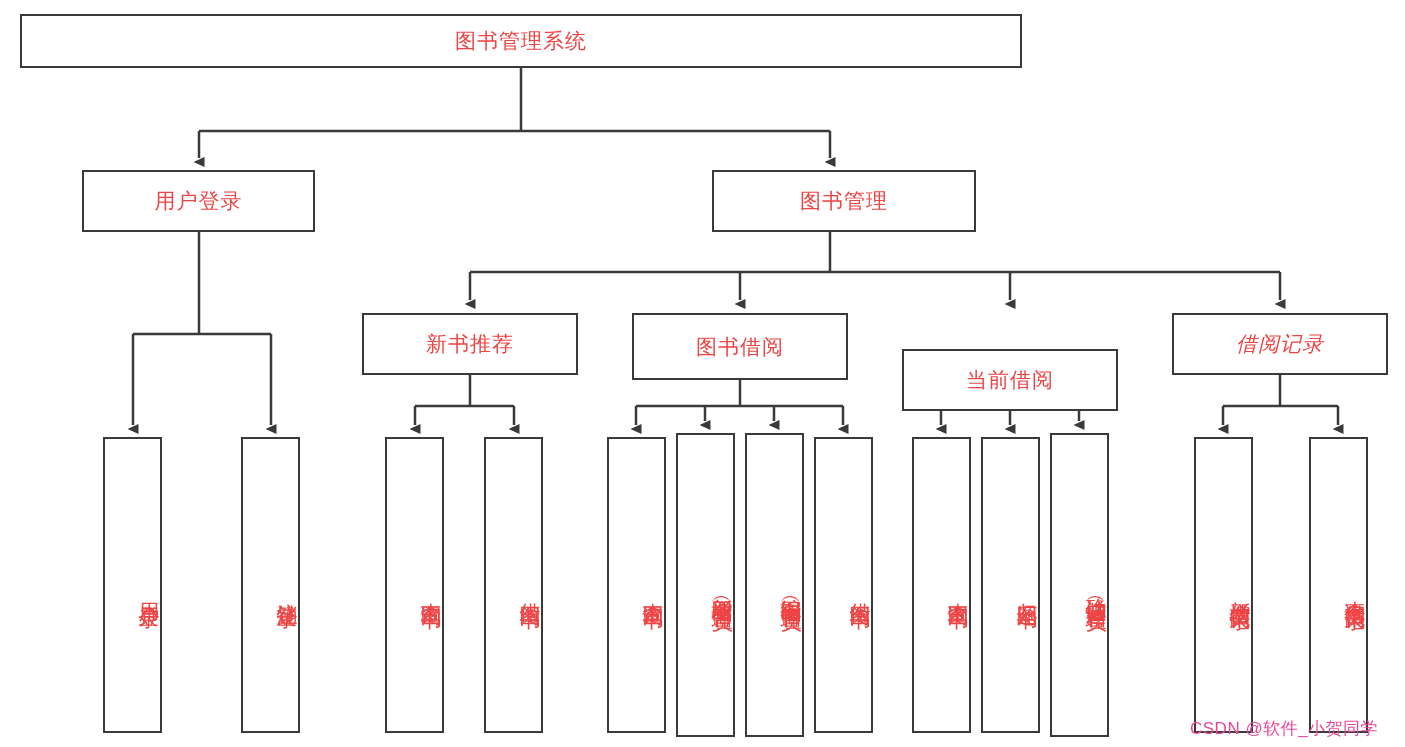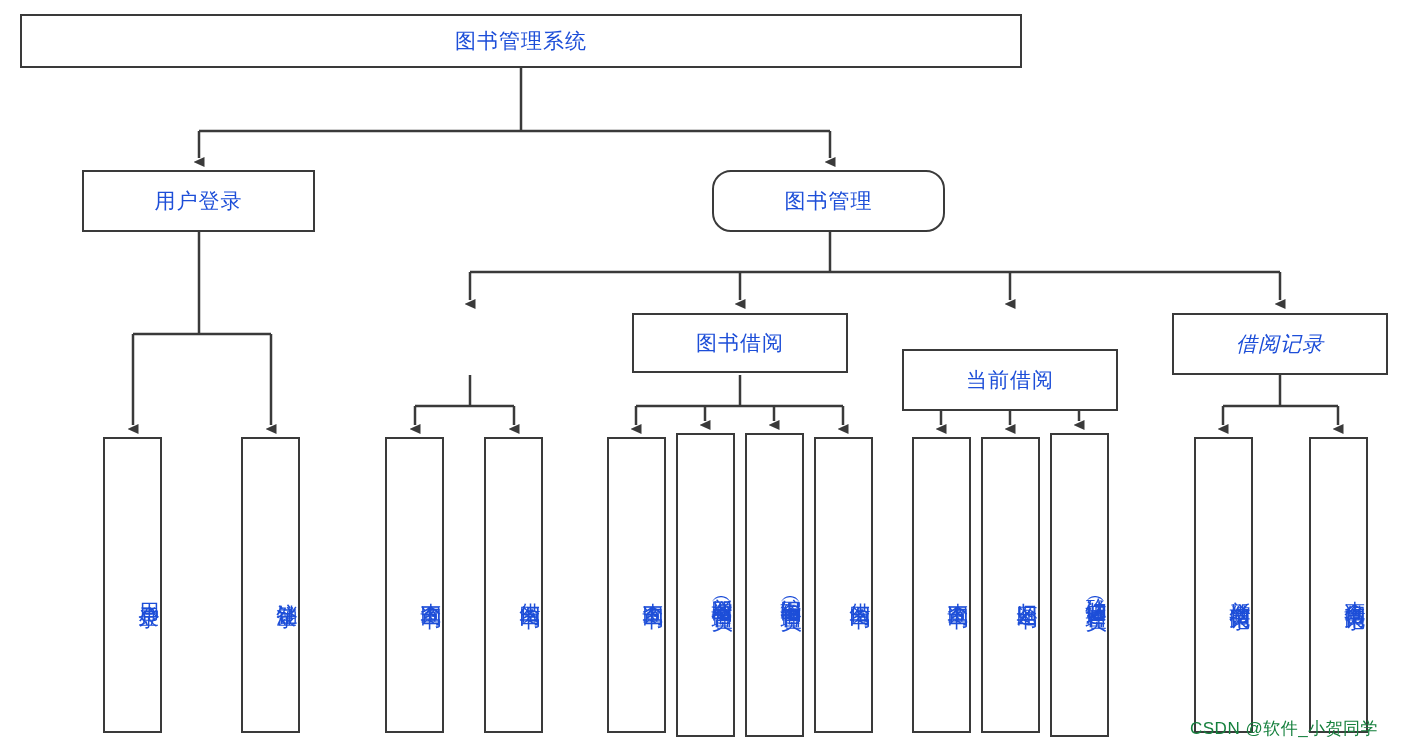--- a/index.html
+++ b/index.html
@@ -25,21 +25,21 @@
     height: 747px;
   }
   .node {
     position: absolute;
     box-sizing: border-box;
     background: #ffffff;
     border: 2px solid #3a3a3a;
     display: flex;
     align-items: center;
     justify-content: center;
-    color: #1d4ed8;
+    color: #ef4444;
   }
   .node.horiz {
     font-size: 21px;
     letter-spacing: 1px;
   }
   .node.vert {
     writing-mode: vertical-rl;
     text-orientation: upright;
     font-size: 21px;
     letter-spacing: 2px;
@@ -49,21 +49,21 @@
     line-height: 1;
   }
   .node.vert .vtext {
     writing-mode: vertical-rl;
     text-orientation: upright;
     white-space: nowrap;
   }
   .watermark {
     position: absolute;
     font-size: 17px;
-    color: #15803d;
+    color: #ec4899;
     white-space: nowrap;
     letter-spacing: 0.5px;
     text-align: center;
   }
 </style>
 </head>
 <body>
 
 <div id="canvas">
 
@@ -118,25 +118,28 @@
     </g>
   </svg>
 
   <div class="node horiz" style="left:20px; top:14px; width:1002px; height:54px;">
     <span>图书管理系统</span>
   </div>
 
   <div class="node horiz" style="left:82px; top:170px; width:233px; height:62px;">
     <span>用户登录</span>
   </div>
-  <div class="node horiz" style="left:712px; top:170px; width:233px; height:62px;border-radius:19px;">
+  <div class="node horiz" style="left:712px; top:170px; width:264px; height:62px;">
     <span>图书管理</span>
   </div>
 
-  <div class="node horiz" style="left:632px; top:313px; width:216px; height:60px;font-family:Liberation Mono, monospace;">
+  <div class="node horiz" style="left:362px; top:313px; width:216px; height:62px;">
+    <span>新书推荐</span>
+  </div>
+  <div class="node horiz" style="left:632px; top:313px; width:216px; height:67px;font-family:Liberation Mono, monospace;">
     <span>图书借阅</span>
   </div>
   <div class="node horiz" style="left:902px; top:313px; width:216px; height:62px;margin-top:36px;">
     <span>当前借阅</span>
   </div>
   <div class="node horiz" style="left:1172px; top:313px; width:216px; height:62px;font-style:italic;">
     <span>借阅记录</span>
   </div>
 
   <div class="node vert" style="left:103px; top:437px; width:59px; height:296px;">

